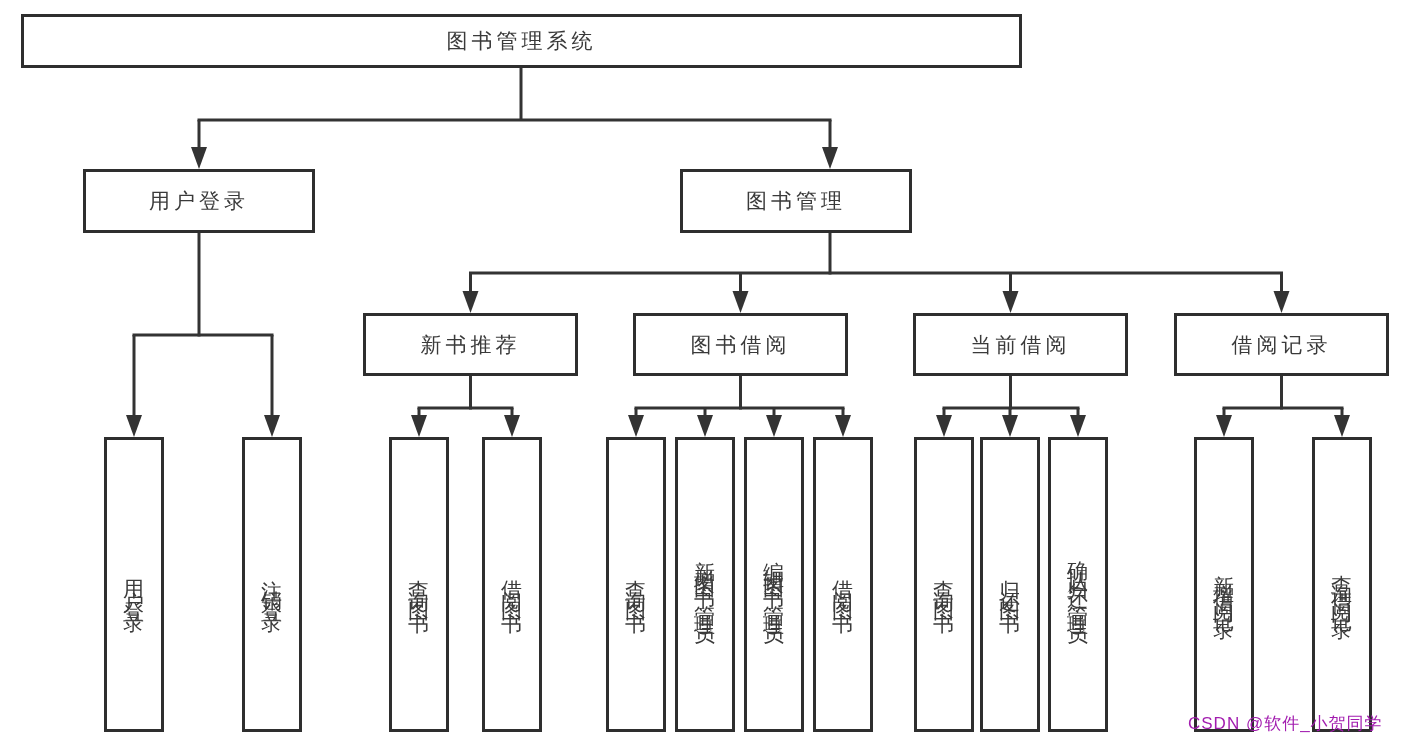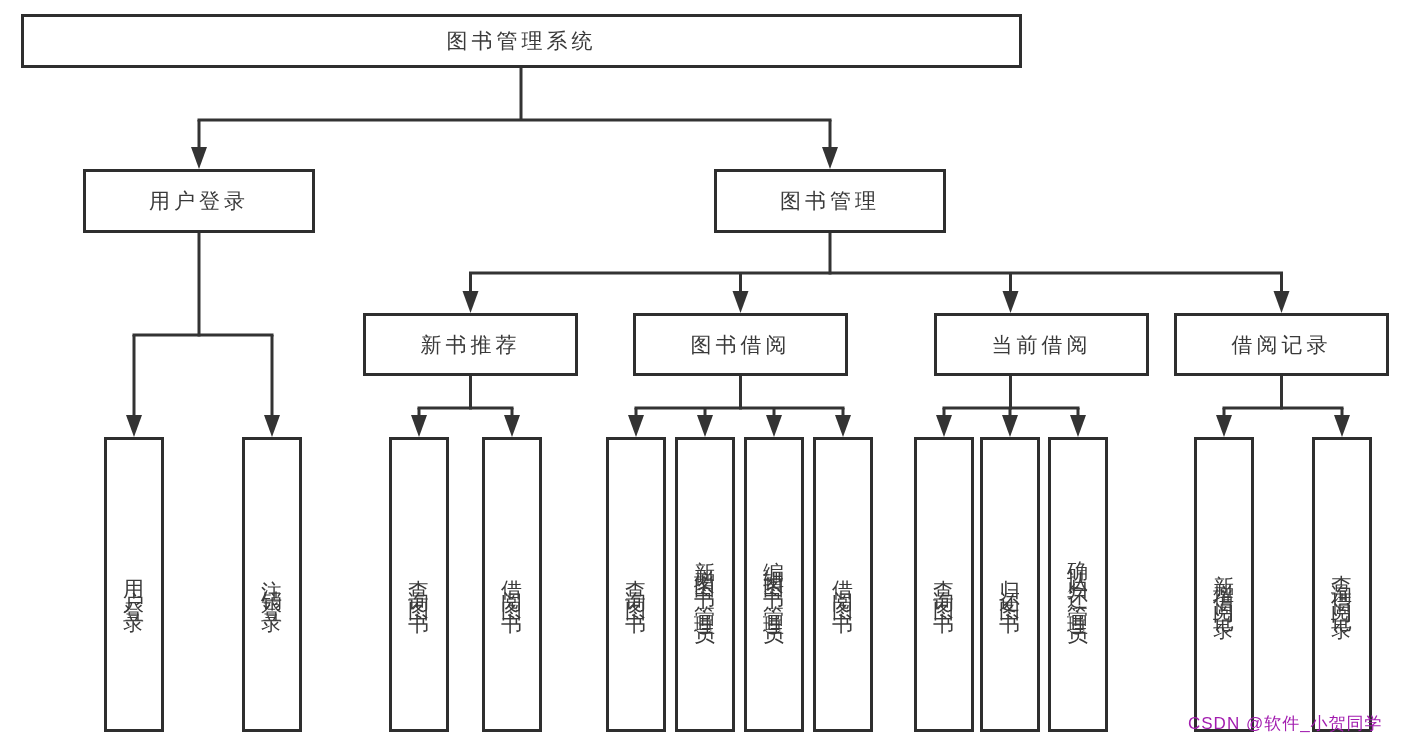--- a/index.html
+++ b/index.html
@@ -136,31 +136,31 @@
     </g>
   </svg>
 
   <div class="box root-box">
     <span class="hlabel">图书管理系统</span>
   </div>
 
   <div class="box l2-box" style="left:83px;">
     <span class="hlabel">用户登录</span>
   </div>
-  <div class="box l2-box" style="left:714px;">
+  <div class="box l2-box" style="left:680px;">
     <span class="hlabel">图书管理</span>
   </div>
 
   <div class="box l3-box" style="left:363px;">
     <span class="hlabel">新书推荐</span>
   </div>
   <div class="box l3-box" style="left:633px;">
     <span class="hlabel">图书借阅</span>
   </div>
-  <div class="box l3-box" style="left:934px;justify-content:center;">
+  <div class="box l3-box" style="left:913px;justify-content:center;">
     <span class="hlabel">当前借阅</span>
   </div>
   <div class="box l3-box" style="left:1174px;">
     <span class="hlabel">借阅记录</span>
   </div>
 
   <div class="box leaf-box" style="left:104px;">
     <span class="vlabel">用户登录</span>
   </div>
   <div class="box leaf-box" style="left:242px;">

